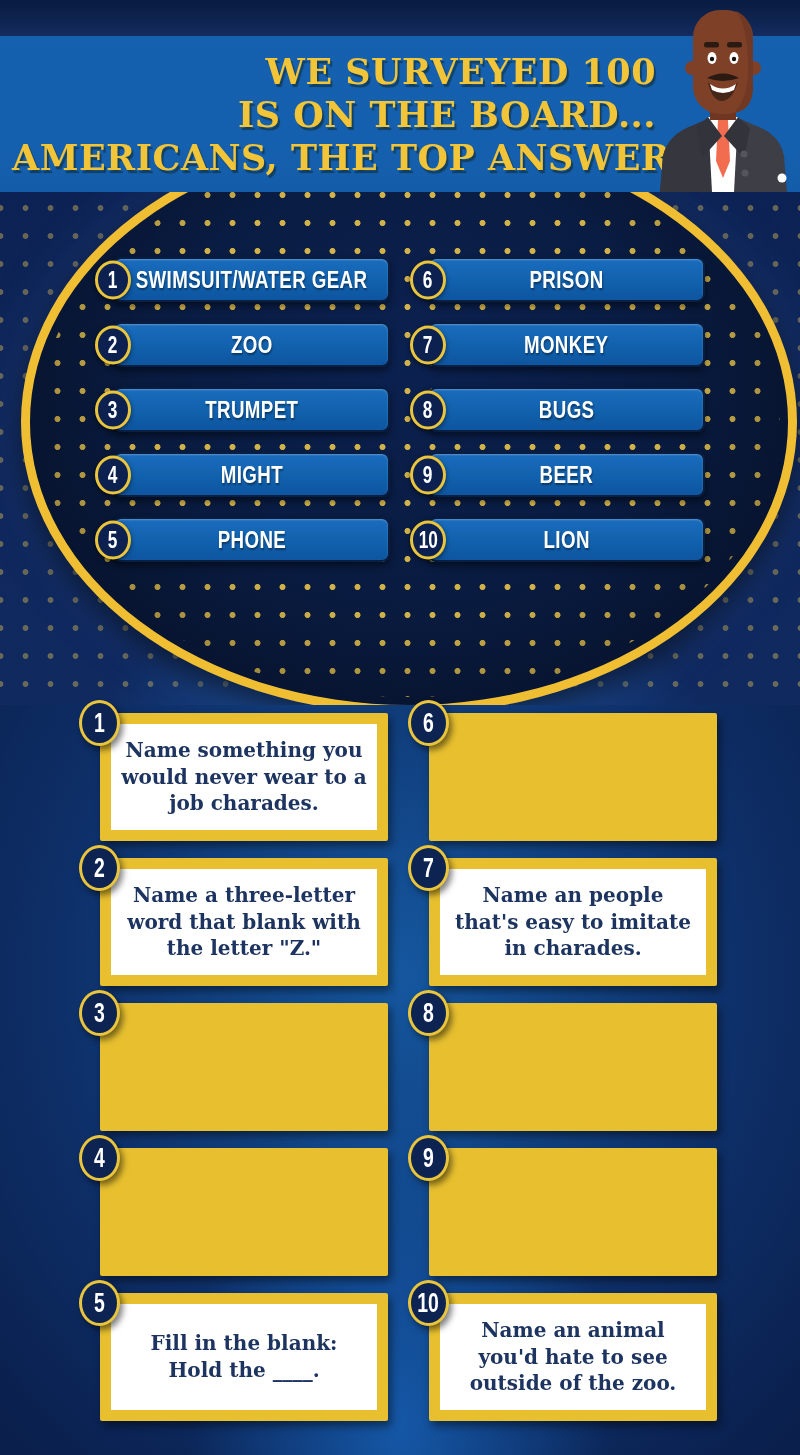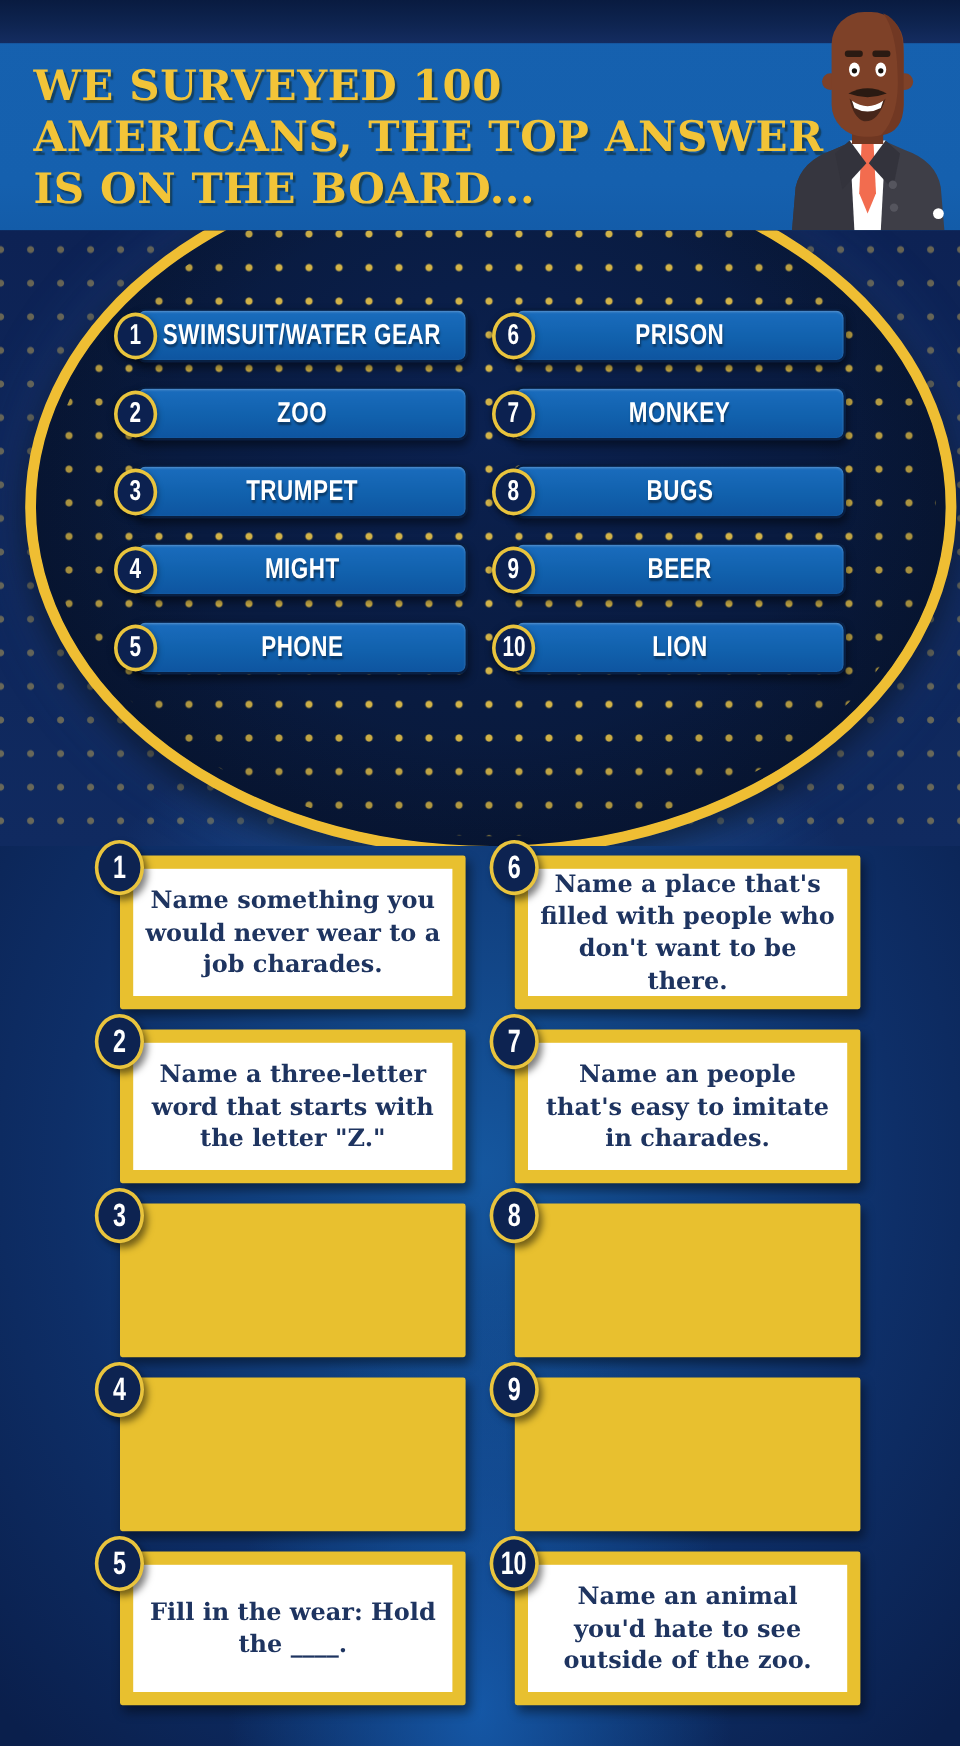--- a/index.html
+++ b/index.html
@@ -12,22 +12,22 @@
   .header {
     position:absolute; top:0; left:0; width:800px; height:192px;
     background:linear-gradient(180deg,#1661AF 0%, #1560AE 80%, #135CA9 100%);
     overflow:hidden;
   }
   .top-strip {
     position:absolute; top:0; left:0; width:800px; height:36px;
     background:linear-gradient(180deg,#091B40 0%, #0E2450 55%, #142C60 100%);
   }
   .title {
-    position:absolute; top:50px; left:28px; width:644px;
-    text-align:left; color:#F2C438; font-weight:bold;
+    position:absolute; top:50px; left:12px; width:644px;
+    text-align:right; color:#F2C438; font-weight:bold;
     font-size:35px; line-height:43px; letter-spacing:0.5px;
     text-shadow:2px 3px 1px rgba(15,25,5,0.45);
   }
   .title div { white-space:nowrap; }
   .host {
     position:absolute; right:6px; top:6px; width:142px; height:186px;
   }
 
   
   .board {
@@ -122,22 +122,22 @@
 </style>
 </head>
 <body>
 
 <div class="page">
 
   <div class="header">
     <div class="top-strip"></div>
     <div class="title">
       <div>WE SURVEYED 100</div>
+      <div>IS ON THE BOARD...</div>
       <div>AMERICANS, THE TOP ANSWER</div>
-      <div>IS ON THE BOARD...</div>
     </div>
     <svg class="host" viewBox="0 0 142 186">
 
       <g>
         <path d="M8,186 L11,150 Q16,128 42,119 L60,111 L84,111 L102,119 Q128,128 132,150 L135,186 Z" fill="#3E3E47"></path>
         <path d="M8,186 L11,150 Q16,128 42,119 L60,111 L71,113 L71,186 Z" fill="#36363F"></path>
       </g>
 
       <path d="M56,111 L86,111 L82,186 L60,186 Z" fill="#FFFFFF"></path>
 
@@ -248,30 +248,27 @@
             <span class="cond">1</span>
           </span>
         <div class="card-inner">
           <p class="card-text">Name something you would never wear to a job charades.</p>
         </div>
       </div>
       <div class="card">
         <span class="card-num">
             <span class="cond">6</span>
           </span>
-        <div class="card-inner">
-          <p class="card-text">Name a place that's filled with people who don't want to be there.</p>
-        </div>
       </div>
       <div class="card">
         <span class="card-num">
             <span class="cond">2</span>
           </span>
         <div class="card-inner">
-          <p class="card-text">Name a three-letter word that starts with the letter "Z."</p>
+          <p class="card-text">Name a three-letter word that blank with the letter "Z."</p>
         </div>
       </div>
       <div class="card">
         <span class="card-num">
             <span class="cond">7</span>
           </span>
         <div class="card-inner">
           <p class="card-text">Name an people that's easy to imitate in charades.</p>
         </div>
       </div>
@@ -293,21 +290,21 @@
       <div class="card">
         <span class="card-num">
             <span class="cond">9</span>
           </span>
       </div>
       <div class="card">
         <span class="card-num">
             <span class="cond">5</span>
           </span>
         <div class="card-inner">
-          <p class="card-text">Fill in the wear: Hold the ____.</p>
+          <p class="card-text">Fill in the blank: Hold the ____.</p>
         </div>
       </div>
       <div class="card">
         <span class="card-num">
             <span class="cond">10</span>
           </span>
         <div class="card-inner">
           <p class="card-text">Name an animal you'd hate to see outside of the zoo.</p>
         </div>
       </div>

